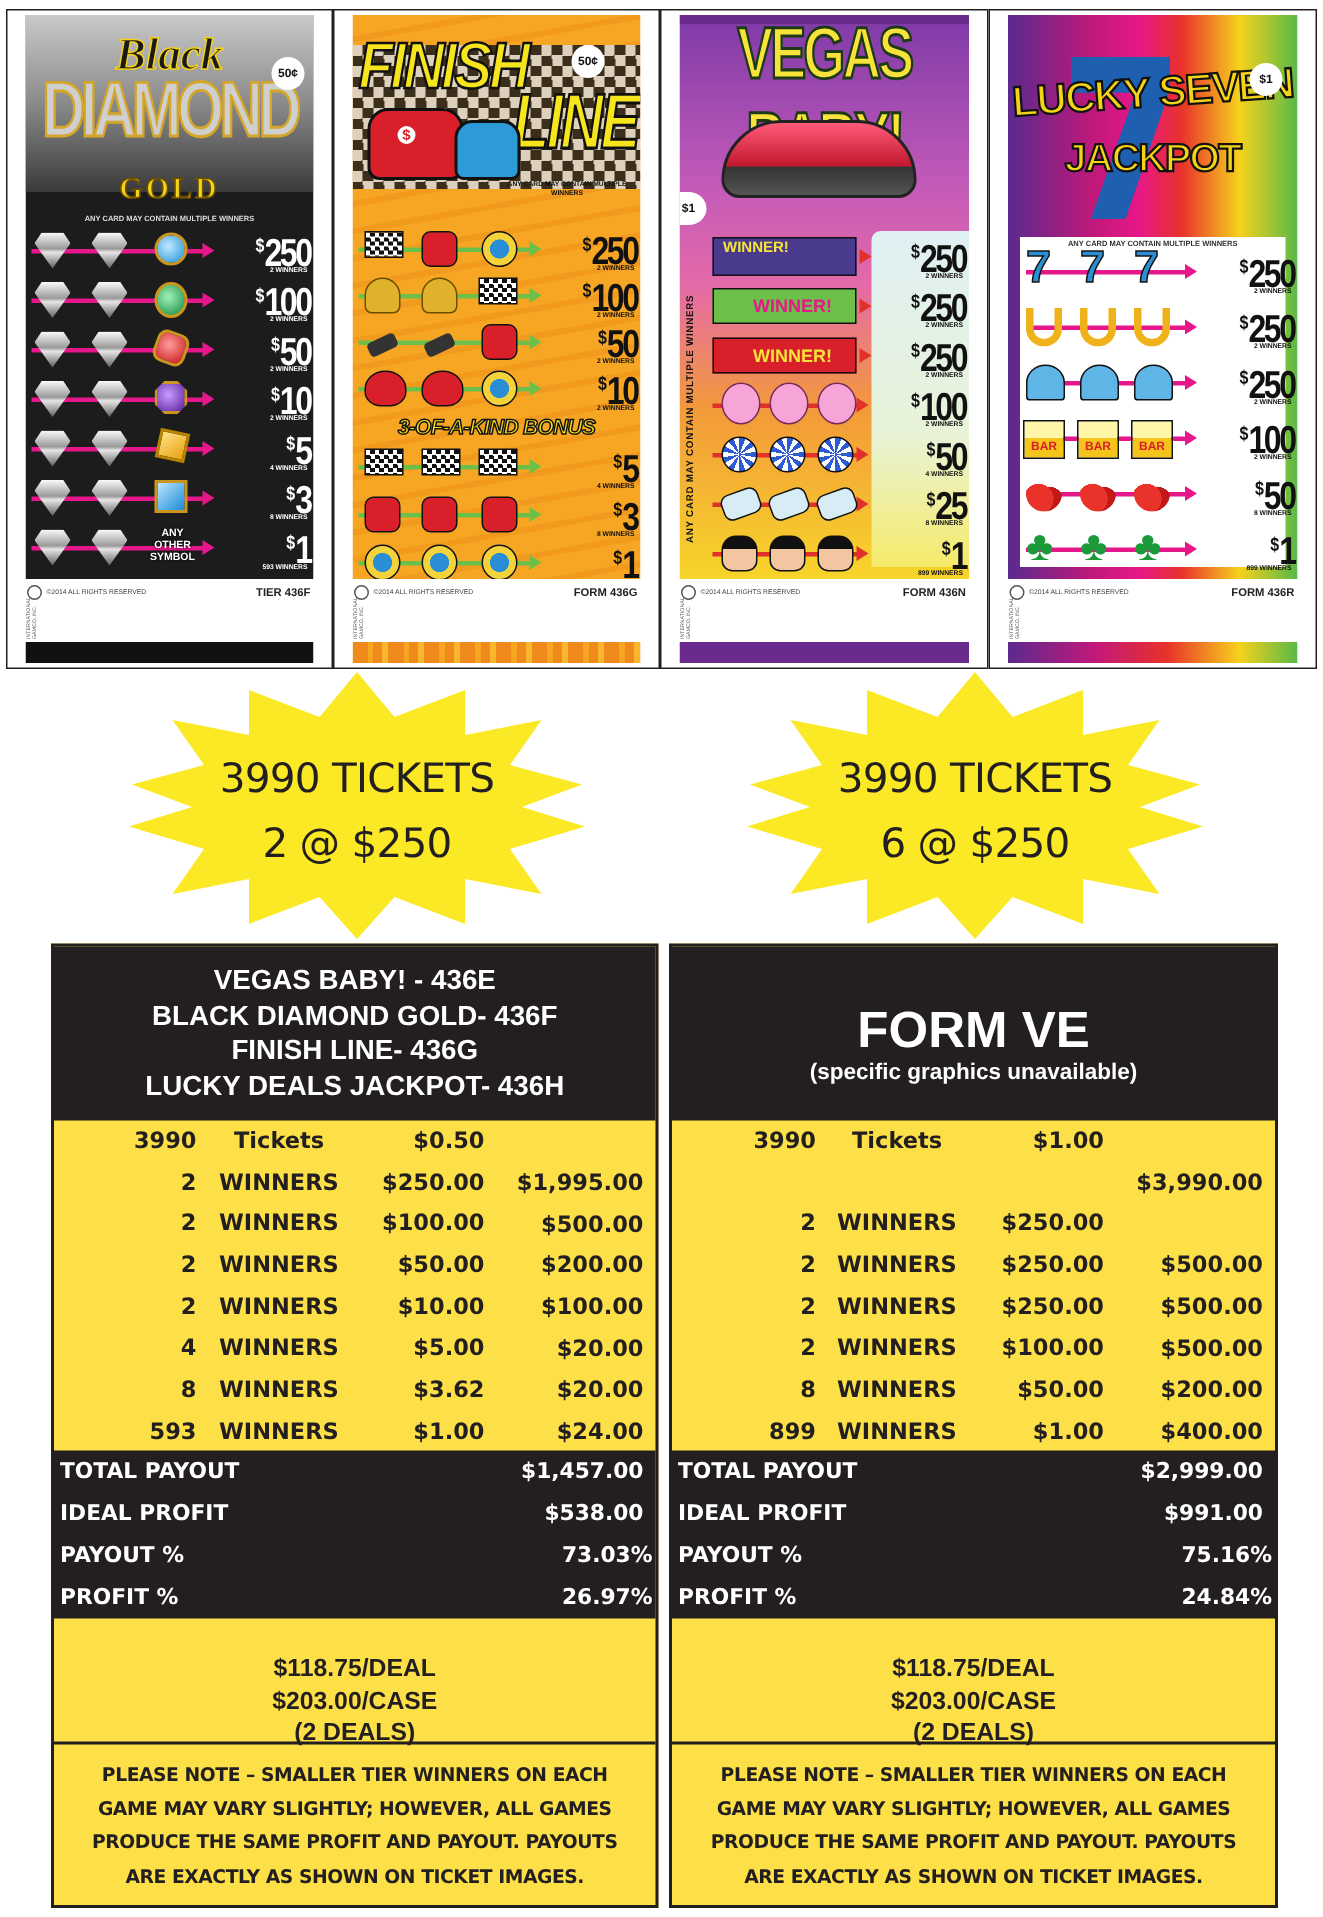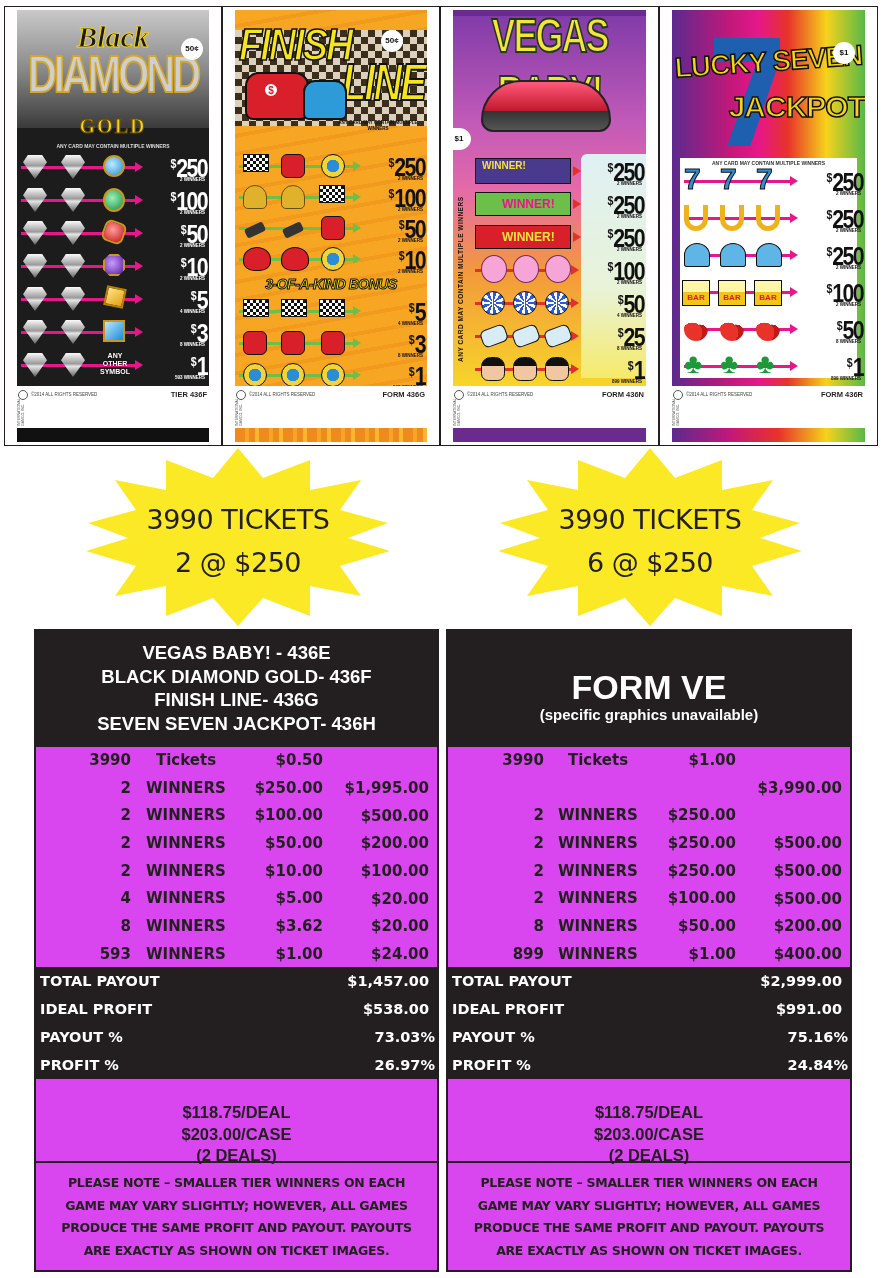--- a/index.html
+++ b/index.html
@@ -46,21 +46,21 @@
   .gem { border-radius: 50%; border: 2px solid #c9961f; }
   .chip { border-radius: 50%; }
 
   
   .burst { position: absolute; top: 448px; width: 320px; height: 178px; }
   .burst svg { position: absolute; left: 0; top: 0; }
   .burst-text { position: absolute; left: 0; right: 0; text-align: center;
     font-family: "DejaVu Sans", sans-serif; font-size: 27px; color: #231f20; line-height: 43px; letter-spacing: -0.5px; }
 
   
-  .panel { position: absolute; top: 629px; width: 405px; height: 643px; border: 2px solid #231f20; background: #d946ef; }
+  .panel { position: absolute; top: 629px; width: 405px; height: 643px; border: 2px solid #231f20; background: #fde047; }
   .panel-head { position: absolute; left: 0; right: 0; top: 0; height: 116px; background: #231f20; color: #fff; text-align: center; }
   .head-lines { padding-top: 10px; font-weight: bold; font-size: 18.5px; line-height: 23.5px; }
   .form-ve-title { font-weight: bold; font-size: 34px; line-height: 36px; padding-top: 38px; }
   .form-ve-sub { font-weight: bold; font-size: 15px; line-height: 20px; }
 
   .rows { position: absolute; left: 0; right: 0; top: 116px; }
   .row { position: relative; height: 27.7px; font-family: "DejaVu Sans", sans-serif; font-weight: bold; font-size: 15px; line-height: 27.7px; color: #231f20; }
   .row span { position: absolute; top: 0; }
   .c-qty { right: 306px; text-align: right; }
   .c-lbl { left: 110px; }
@@ -337,21 +337,21 @@
       <div class="t-band" style="background:#6b2a8e;"></div>
     </div>
   </div>
 
   <div class="ticket-cell" style="left:655px;width:219px;">
     <div class="ticket" style="left:12px;right:12px;">
       <div class="t-art" style="background:linear-gradient(90deg,#5b2a8e 0%,#c2187a 30%,#e6178a 45%,#e8322a 60%,#f6d21c 80%,#58b947 100%);">
         <div style="position:absolute;left:8px;right:8px;top:148px;bottom:8px;background:#fff;"></div>
         <div style="position:absolute;left:42px;top:28px;width:66px;height:108px;background:#1f5fb0;clip-path:polygon(0 0,100% 0,100% 20%,55% 100%,20% 100%,65% 22%,0 22%);"></div>
         <div class="t-title" style="top:36px;font-size:28px;color:#f5d316;-webkit-text-stroke:1.5px #111;letter-spacing:-1px;transform:rotate(-4deg);">LUCKY SEVEN</div>
-        <div class="t-title" style="top:80px;font-size:30px;color:#f5d316;-webkit-text-stroke:1.5px #111;letter-spacing:-1px;text-align:right;">JACKPOT</div>
+        <div class="t-title" style="top:80px;font-size:26px;color:#f5d316;-webkit-text-stroke:1.5px #111;letter-spacing:-1px;">JACKPOT</div>
         <div class="t-price-badge" style="right:10px;top:32px;">$1</div>
         <div class="t-any" style="top:150px;color:#333;">ANY CARD MAY CONTAIN MULTIPLE WINNERS</div>
 
         <div style="position:absolute;left:0;right:0;top:156px;color:#111;">
           <div class="prize-row" style="top:0;">
             <div class="arrow" style="background:#e6178a;left:12px;width:108px;"></div>
               <div class="arrow-head" style="border-left-color:#e6178a;"></div>
             <div class="sym" style="left:12px;font-size:30px;line-height:26px;font-weight:bold;color:#2d8ed6;-webkit-text-stroke:1px #111;top:0;">7</div>
             <div class="sym" style="left:48px;font-size:30px;line-height:26px;font-weight:bold;color:#2d8ed6;-webkit-text-stroke:1px #111;top:0;">7</div>
             <div class="sym" style="left:84px;font-size:30px;line-height:26px;font-weight:bold;color:#2d8ed6;-webkit-text-stroke:1px #111;top:0;">7</div>
@@ -431,21 +431,21 @@
   <div class="burst-text" style="top:50px;">3990 TICKETS</div>
   <div class="burst-text" style="top:93px;">6 @ $250</div>
 </div>
 
 <div class="panel" style="left:34px;">
   <div class="panel-head">
     <div class="head-lines">
       <div>VEGAS BABY! - 436E</div>
       <div>BLACK DIAMOND GOLD- 436F</div>
       <div>FINISH LINE- 436G</div>
-      <div>SEVEN SEVEN JACKPOT- 436H</div>
+      <div>LUCKY DEALS JACKPOT- 436H</div>
     </div>
   </div>
   <div class="rows">
     <div class="row">
       <span class="c-qty">3990</span>
       <span class="c-lbl tickets">Tickets</span>
       <span class="c-each">$0.50</span>
       <span class="c-tot">$1,995.00</span>
     </div>
     <div class="row">

